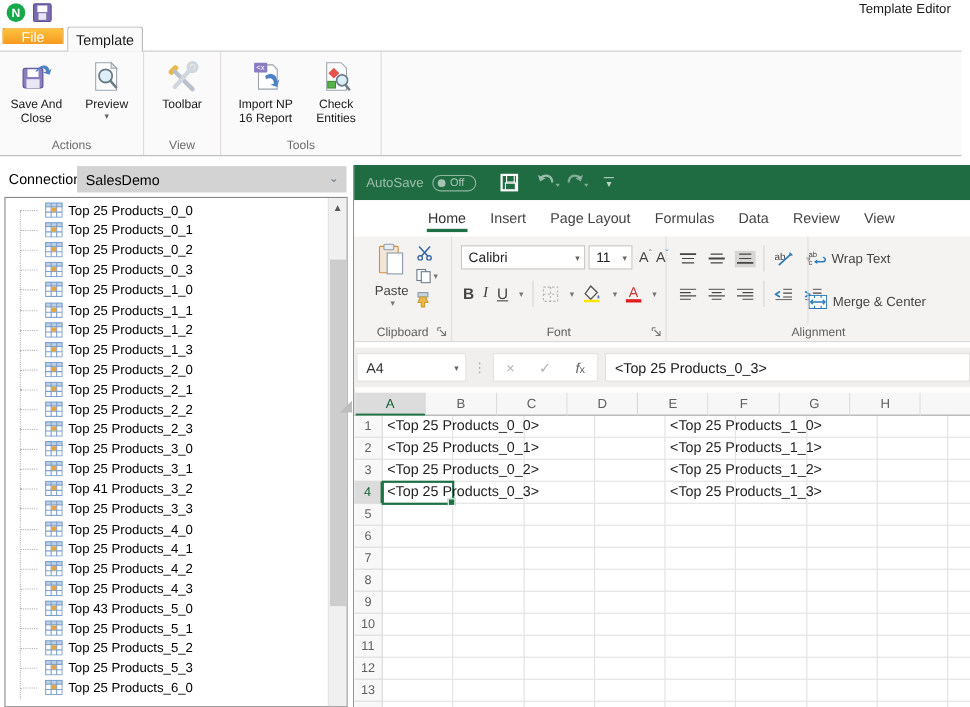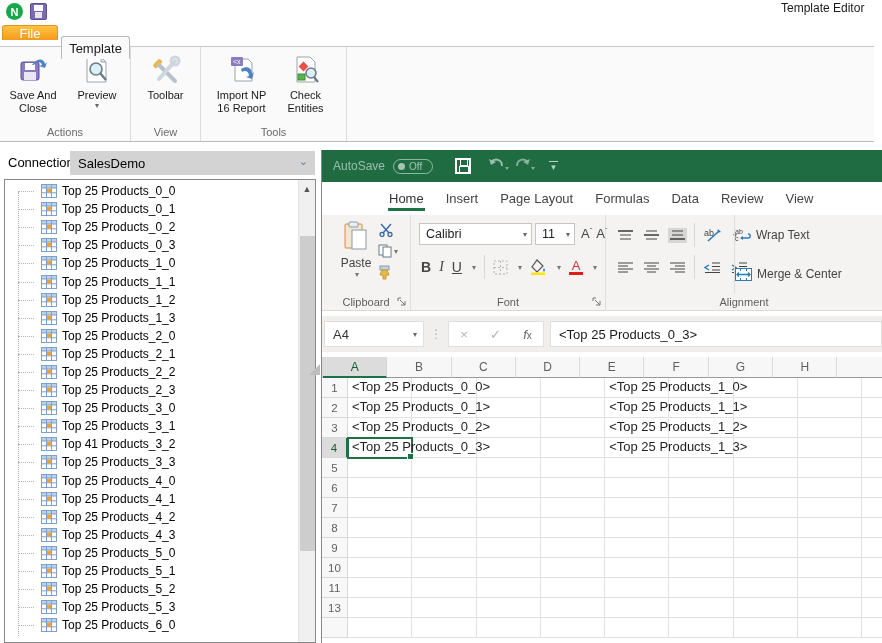--- a/index.html
+++ b/index.html
@@ -15,21 +15,21 @@
   .floppy-badge { left:30px; background:#7c6bb0; border:1px solid #5d4f92; border-radius:2px; position:absolute; }
   .floppy-badge::before { content:""; position:absolute; left:3px; top:1px; width:9px; height:6px; background:#fff; }
   .floppy-badge::after { content:""; position:absolute; left:4px; bottom:1px; width:7px; height:6px; background:#e8e6f2; }
   .win-title { position:absolute; top:1px; left:745px; font-size:12px; color:#1a1a1a;margin-left:36px; }
 
   
   .tabrow { position:absolute; top:24px; left:0; width:882px; height:22px; }
   .tab-file { position:absolute; left:2px; top:1px; width:56px; height:15px;
               background:linear-gradient(#ffc23e,#f79a1f); border:1px solid #e3961c; border-bottom:none;
               border-radius:3px 3px 0 0; color:#fff; font-size:13px; display:flex; align-items:center; justify-content:center; }
-  .tab-template { position:absolute; left:61px; top:12px; width:69px; height:23px; background:#fbfafa;
+  .tab-template { position:absolute; left:61px; top:0px; width:69px; height:23px; background:#fbfafa;
               border:1px solid #b9b9b9; border-bottom:none; border-radius:3px 3px 0 0; color:#1a1a1a;
               font-size:13px; display:flex; align-items:center; justify-content:center; z-index:3; }
 
   
   .app-ribbon { position:absolute; top:46px; left:0; width:874px; height:96px; background:#fbfafa;
                 border-top:1px solid #c9c9c9; border-bottom:1px solid #b9b9b9; display:flex; }
   .rgroup { display:flex; flex-direction:column; border-right:1px solid #dddcda; padding-top:4px; }
   .rgroup-buttons { flex:1; display:flex; justify-content:center; gap:4px; }
   .rgroup-label { height:15px; text-align:center; font-size:11px; color:#6b6b6b; }
   .rbtn { width:60px; display:flex; flex-direction:column; align-items:center; padding-top:3px; cursor:default; }
@@ -466,21 +466,21 @@
           </div>
           <div class="titem">
             <svg class="ticon" viewBox="0 0 16 14" style="margin-left: 0px;">
           <rect x="0.5" y="0.5" width="15" height="13" fill="#fff" stroke="#7da0cc"></rect>
           <rect x="0.5" y="0.5" width="15" height="3.5" fill="#bcd1e8" stroke="#7da0cc"></rect>
           <line x1="5.5" y1="0.5" x2="5.5" y2="13.5" stroke="#7da0cc"></line>
           <line x1="10.5" y1="0.5" x2="10.5" y2="13.5" stroke="#7da0cc"></line>
           <line x1="0.5" y1="8.8" x2="15.5" y2="8.8" stroke="#7da0cc"></line>
           <rect x="6" y="4.6" width="4.2" height="4" fill="#e8a33d"></rect>
         </svg>
-            <span class="tlabel">Top 25 Products_5_0</span>
+            <span class="tlabel">Top 43 Products_5_0</span>
           </div>
           <div class="titem">
             <svg class="ticon" viewBox="0 0 16 14" style="margin-left: 0px;">
           <rect x="0.5" y="0.5" width="15" height="13" fill="#fff" stroke="#7da0cc"></rect>
           <rect x="0.5" y="0.5" width="15" height="3.5" fill="#bcd1e8" stroke="#7da0cc"></rect>
           <line x1="5.5" y1="0.5" x2="5.5" y2="13.5" stroke="#7da0cc"></line>
           <line x1="10.5" y1="0.5" x2="10.5" y2="13.5" stroke="#7da0cc"></line>
           <line x1="0.5" y1="8.8" x2="15.5" y2="8.8" stroke="#7da0cc"></line>
           <rect x="6" y="4.6" width="4.2" height="4" fill="#e8a33d"></rect>
         </svg>
@@ -925,20 +925,32 @@
           <div class="gcell"></div>
           <div class="gcell"></div>
           <div class="gcell"></div>
           <div class="gcell"></div>
           <div class="gcell"></div>
           <div class="gcell"></div>
           <div class="gcell"></div>
           <div class="gcell partial"></div>
         </div>
         <div class="grow">
+          <div class="rh">12</div>
+          <div class="gcell"></div>
+          <div class="gcell"></div>
+          <div class="gcell"></div>
+          <div class="gcell"></div>
+          <div class="gcell"></div>
+          <div class="gcell"></div>
+          <div class="gcell"></div>
+          <div class="gcell"></div>
+          <div class="gcell partial"></div>
+        </div>
+        <div class="grow">
           <div class="rh">13</div>
           <div class="gcell"></div>
           <div class="gcell"></div>
           <div class="gcell"></div>
           <div class="gcell"></div>
           <div class="gcell"></div>
           <div class="gcell"></div>
           <div class="gcell"></div>
           <div class="gcell"></div>
           <div class="gcell partial"></div>

